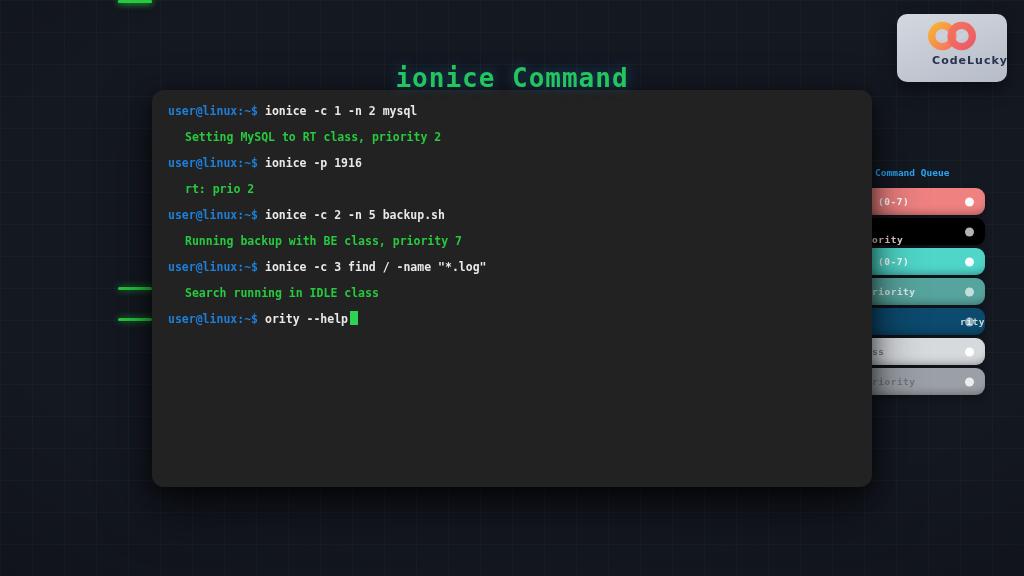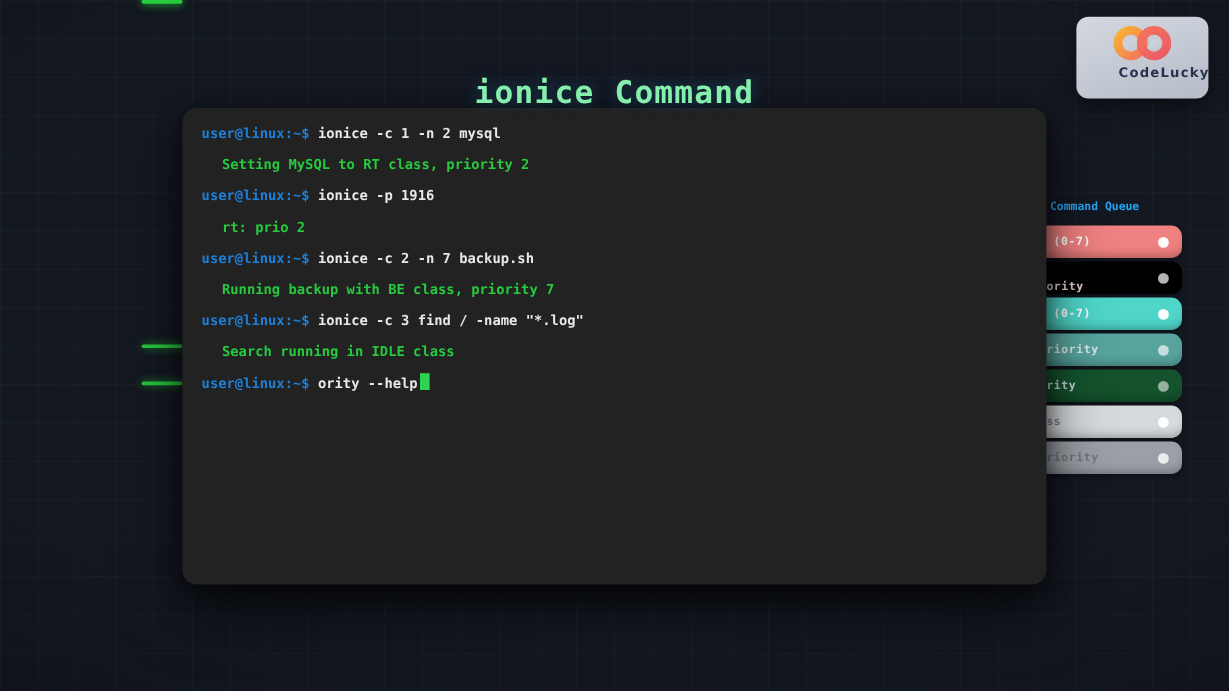--- a/index.html
+++ b/index.html
@@ -16,21 +16,21 @@
     background-size:32px 32px;
   }
   .vignette{
     position:absolute;inset:0;z-index:1;pointer-events:none;
     background:radial-gradient(130% 115% at 52% 42%, rgba(0,0,0,0) 42%, rgba(0,0,0,0.52) 100%);
   }
   
   .page-title{
     position:absolute;top:63px;left:0;width:100%;margin:0;z-index:5;
     text-align:center;font-size:26px;font-weight:bold;letter-spacing:1px;
-    color:#86efac;text-shadow:0 0 14px rgba(39,167,245,0.35);
+    color:#22c55e;text-shadow:0 0 14px rgba(39,167,245,0.35);
   }
   
   .terminal{
     position:absolute;left:152px;top:90px;width:720px;height:397px;z-index:3;
     background:#222222;border-radius:12px;
     box-shadow:0 22px 50px rgba(0,0,0,0.6), 0 5px 18px rgba(0,0,0,0.5);
   }
   .t-header{
     position:relative;height:34px;border-radius:12px 12px 0 0;
     background:linear-gradient(#363636,#292929);
@@ -130,21 +130,21 @@
         <span class="pill-dot" style="opacity: 0.7;"></span>
       </div>
       <div class="pill" style="background: rgb(79, 214, 201);">
         <span class="pill-label" style="color: rgb(255, 255, 255);">(0-7)</span>
         <span class="pill-dot" style="opacity: 0.95;"></span>
       </div>
       <div class="pill" style="background: rgb(87, 164, 158);">
         <span class="pill-label" style="color: rgb(217, 231, 229);">riority</span>
         <span class="pill-dot" style="opacity: 0.65;"></span>
       </div>
-      <div class="pill" style="background: #14532d;">
+      <div class="pill" style="background: #0c4a6e; justify-content: flex-end;">
         <span class="pill-label" style="color: rgb(195, 214, 212);">rity</span>
         <span class="pill-dot" style="opacity: 0.55;"></span>
       </div>
       <div class="pill" style="background: rgb(215, 218, 221);">
         <span class="pill-label" style="color: rgb(120, 132, 148);">ss</span>
         <span class="pill-dot" style="opacity: 0.95;"></span>
       </div>
       <div class="pill" style="background: rgb(154, 160, 166);">
         <span class="pill-label" style="color: rgb(112, 118, 126);">riority</span>
         <span class="pill-dot" style="opacity: 0.8;"></span>
@@ -171,21 +171,21 @@
     <div class="brand-name">CodeLucky</div>
   </div>
 
   <div class="terminal">
     <div class="t-body">
       <div class="t-lines">
           <div class="t-line cmd-line"><span class="prompt">user@linux:~$</span> <span class="cmd-text">ionice -c 1 -n 2 mysql</span></div>
           <div class="t-line out-line"><span class="out-text">Setting MySQL to RT class, priority 2</span></div>
           <div class="t-line cmd-line"><span class="prompt">user@linux:~$</span> <span class="cmd-text">ionice -p 1916</span></div>
           <div class="t-line out-line"><span class="out-text">rt: prio 2</span></div>
-          <div class="t-line cmd-line"><span class="prompt">user@linux:~$</span> <span class="cmd-text">ionice -c 2 -n 7 backup.sh</span></div>
+          <div class="t-line cmd-line"><span class="prompt">user@linux:~$</span> <span class="cmd-text">ionice -c 2 -n 5 backup.sh</span></div>
           <div class="t-line out-line"><span class="out-text">Running backup with BE class, priority 7</span></div>
           <div class="t-line cmd-line"><span class="prompt">user@linux:~$</span> <span class="cmd-text">ionice -c 3 find / -name "*.log"</span></div>
           <div class="t-line out-line"><span class="out-text">Search running in IDLE class</span></div>
           <div class="t-line cmd-line"><span class="prompt">user@linux:~$</span> <span class="cmd-text">ority --help</span><span class="cursor"></span></div>
         </div>
     </div>
   </div>
 </div>
 
 </body></html>

